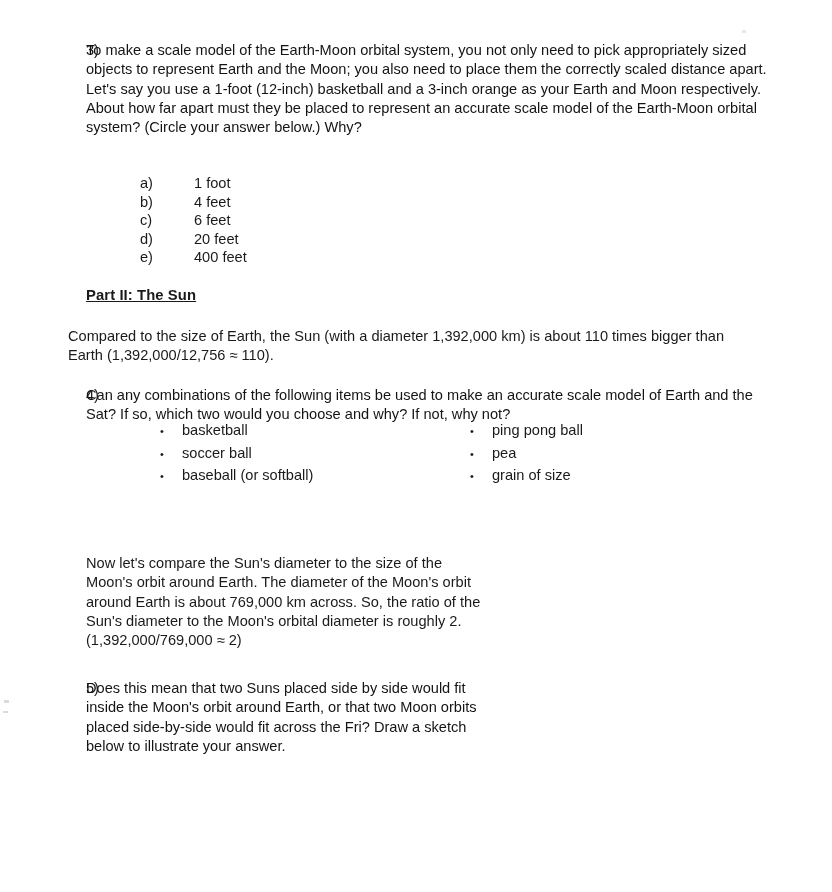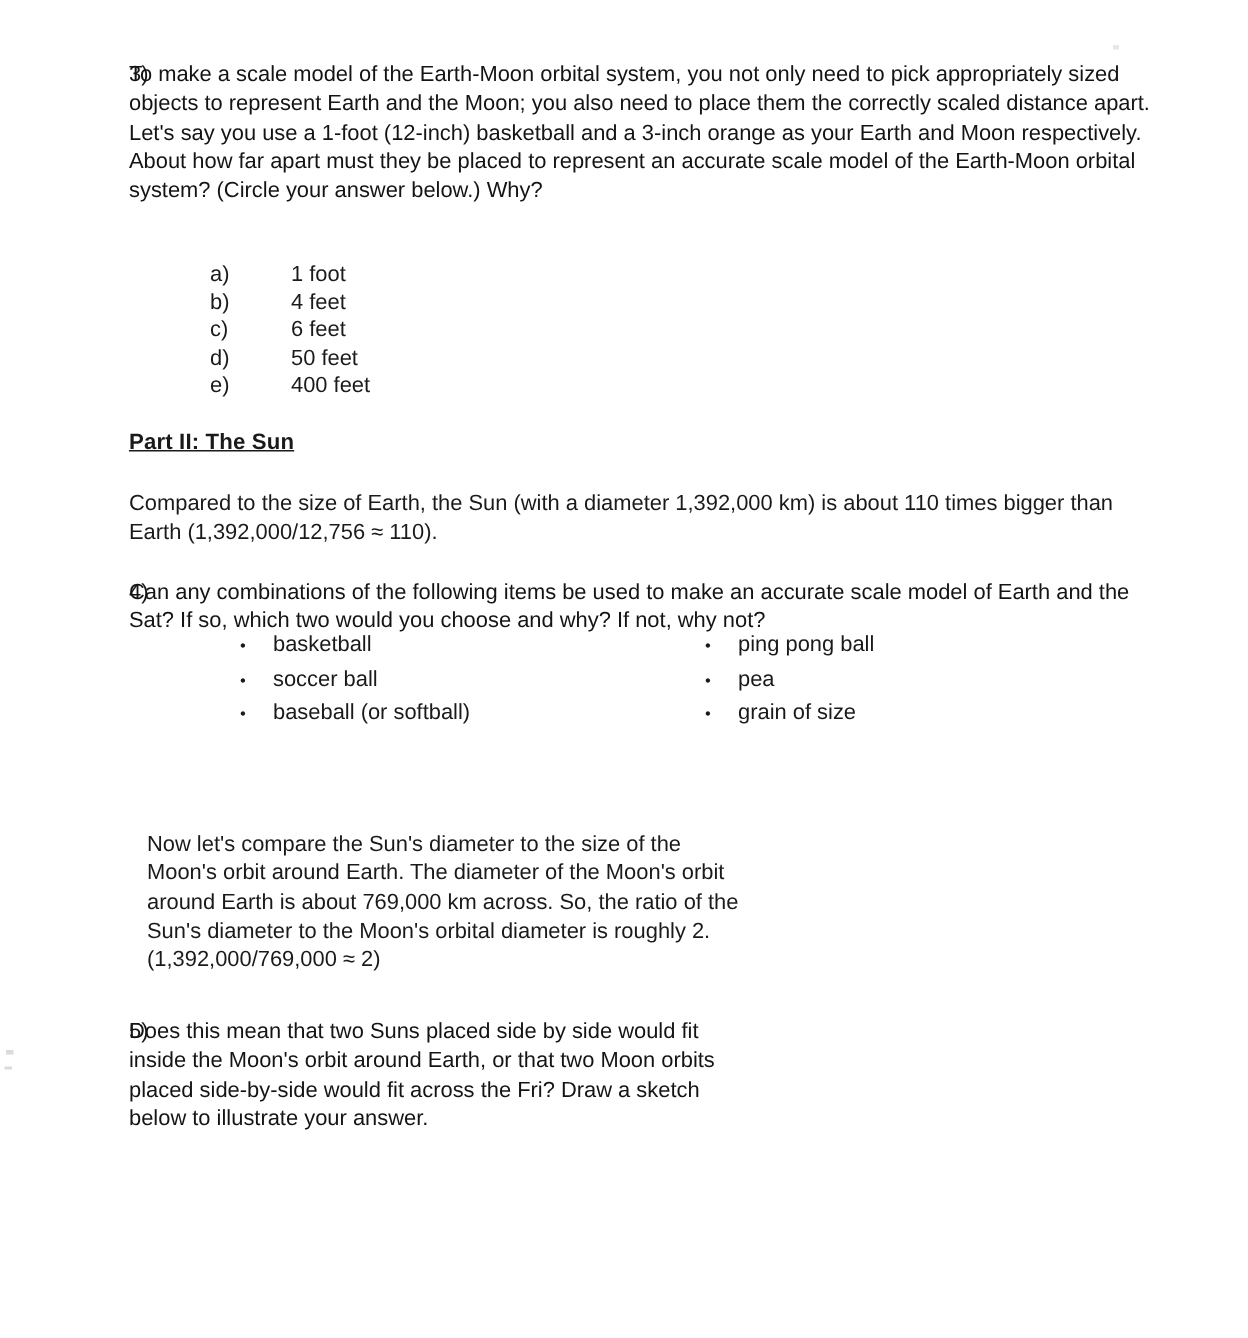--- a/index.html
+++ b/index.html
@@ -62,21 +62,21 @@
     font-size: 14.8px;
     font-weight: bold;
     text-decoration: underline;
     letter-spacing: 0.1px;
     text-align: right;
   }
 
   
   #sun-paragraph {
     position: absolute;
-    left: 86px;
+    left: 68px;
     top: 327px;
     width: 690px;
     font-size: 14.6px;
     line-height: 19.3px;
   }
 
   
   #question-4 { left: 86px; top: 386px; width: 700px; }
 
   
@@ -94,21 +94,21 @@
   .bullet-dot {
     width: 22px;
     font-size: 11px;
     line-height: 21.5px;
   }
   .bullet-label { white-space: nowrap; }
 
   
   #orbit-paragraph {
     position: absolute;
-    left: 98px;
+    left: 86px;
     top: 554px;
     width: 400px;
     font-size: 14.6px;
     line-height: 19.3px;
   }
 
   
   #question-5 { left: 86px; top: 679px; width: 410px; }
 
   
@@ -151,21 +151,21 @@
     <div class="choice-row">
       <span class="choice-letter">b)</span>
       <span class="choice-text">4 feet</span>
     </div>
     <div class="choice-row">
       <span class="choice-letter">c)</span>
       <span class="choice-text">6 feet</span>
     </div>
     <div class="choice-row">
       <span class="choice-letter">d)</span>
-      <span class="choice-text">50 feet</span>
+      <span class="choice-text">20 feet</span>
     </div>
     <div class="choice-row">
       <span class="choice-letter">e)</span>
       <span class="choice-text">400 feet</span>
     </div>
   </div>
 
   <div id="part-heading">Part II:  The Sun</div>
 
   <div id="sun-paragraph">Compared to the size of Earth, the Sun (with a diameter 1,392,000 km) is about 110 times bigger than Earth (1,392,000/12,756 ≈ 110).</div>

